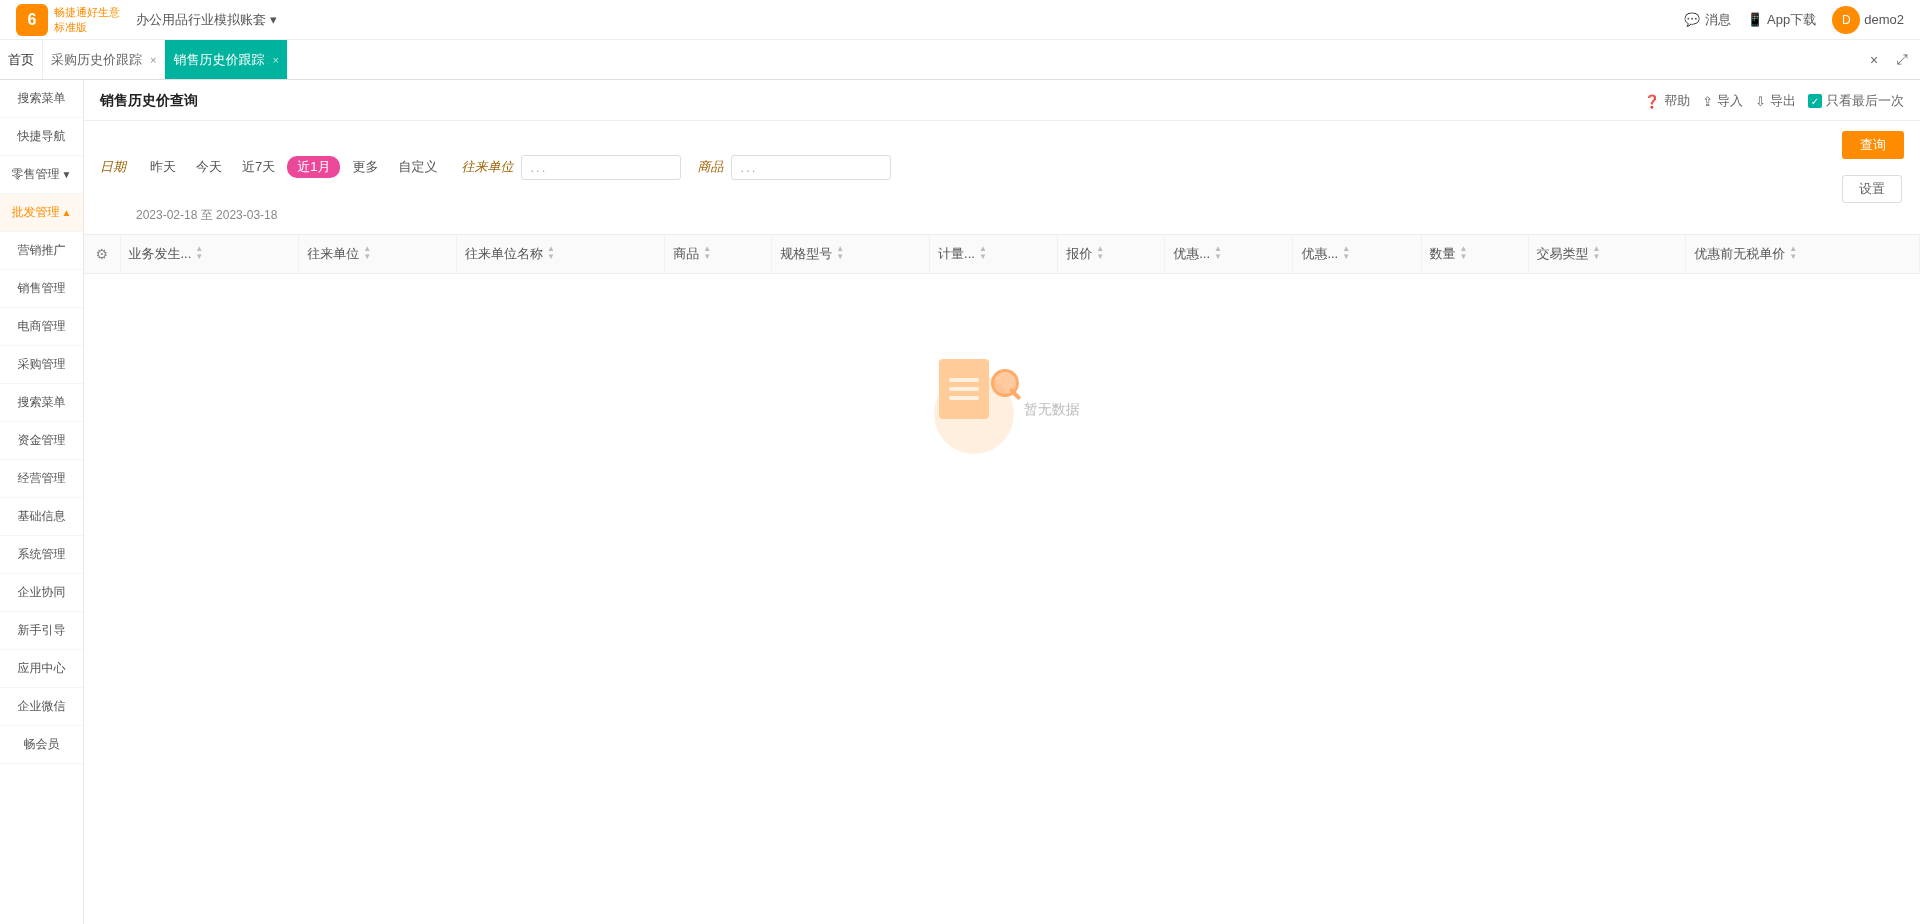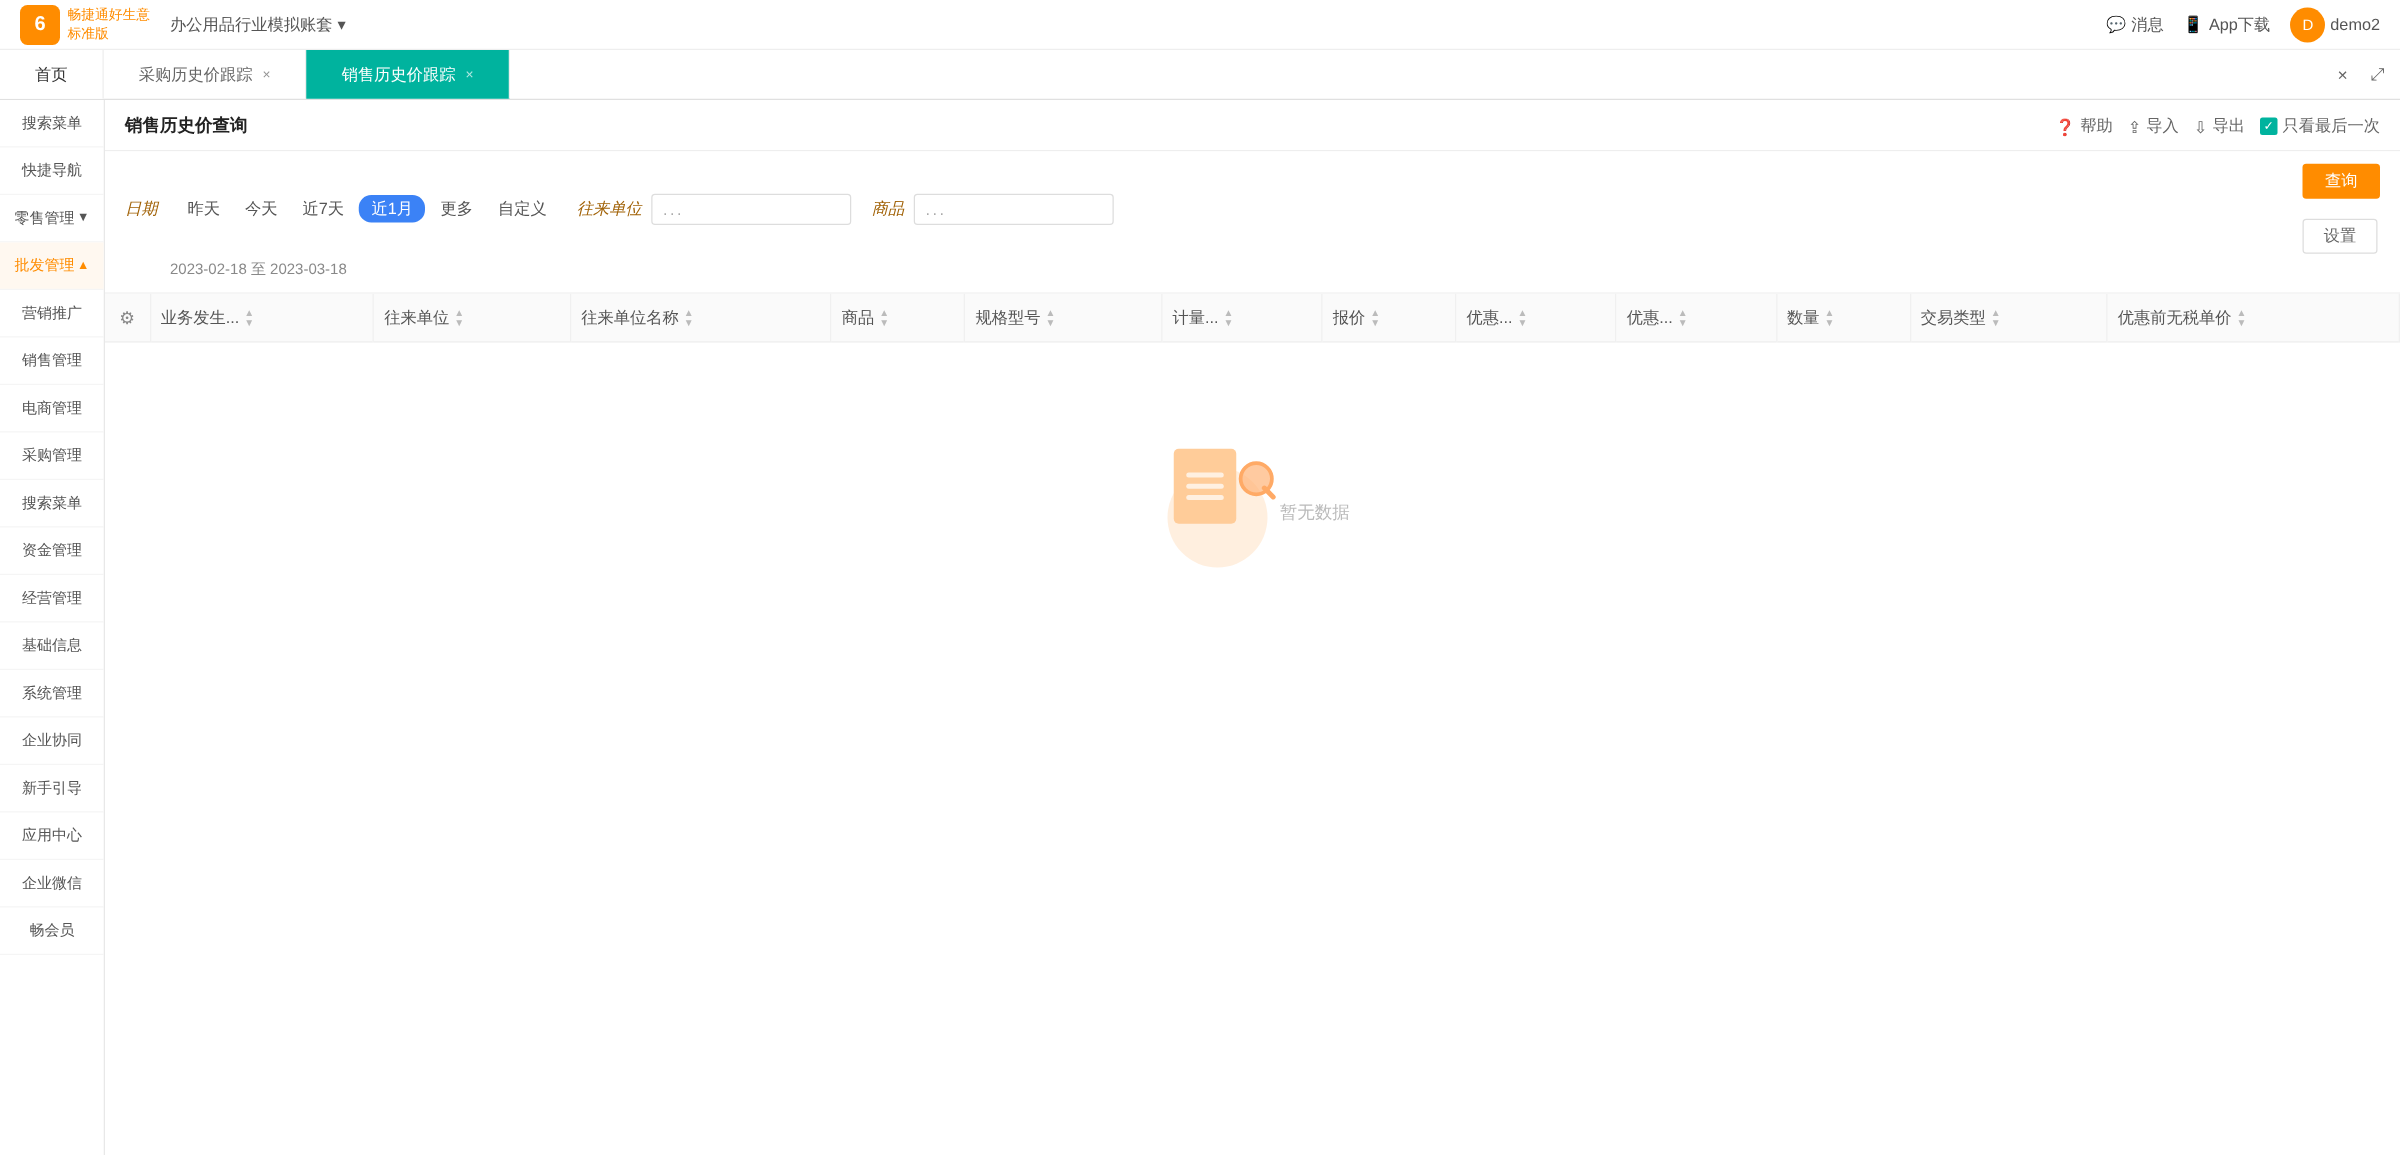--- a/index.html
+++ b/index.html
@@ -11,21 +11,21 @@
     .logo-area { display: flex; align-items: center; gap: 6px; }
     .logo-icon { width: 32px; height: 32px; background: #ff8c00; border-radius: 6px; display: flex; align-items: center; justify-content: center; color: #fff; font-size: 16px; font-weight: bold; }
     .logo-text { font-size: 11px; color: #ff8c00; line-height: 1.3; }
     .workspace-selector { display: flex; align-items: center; gap: 4px; color: #555; font-size: 13px; cursor: pointer; padding: 4px 8px; border-radius: 4px; }
     .topbar-right { display: flex; align-items: center; gap: 16px; color: #555; font-size: 13px; }
     .topbar-right-item { display: flex; align-items: center; gap: 4px; cursor: pointer; }
     .avatar { width: 28px; height: 28px; border-radius: 50%; background: #ff8c00; display: flex; align-items: center; justify-content: center; color: #fff; font-size: 12px; }
 
     
     .tabbar { height: 40px; background: #fff; display: flex; align-items: stretch; border-bottom: 1px solid #e0e0e0; flex-shrink: 0; }
-    .tab { display: flex; align-items: center; gap: 6px; padding: 0 28px; cursor: pointer; font-size: 13px; color: #666; border-right: 1px solid #eee; white-space: nowrap; }
+    .tab { display: flex; align-items: center; gap: 6px; padding: 0 8px; cursor: pointer; font-size: 13px; color: #666; border-right: 1px solid #eee; white-space: nowrap; }
     .tab.home { background: #fff; color: #333; font-weight: 500; }
     .tab.active { background: #00b39e; color: #fff; }
     .tab-close { font-size: 11px; color: inherit; opacity: 0.7; cursor: pointer; margin-left: 2px; }
     .tab-spacer { flex: 1; }
     .tab-actions { display: flex; align-items: center; padding: 0 8px; gap: 8px; }
     .tab-action-btn { width: 20px; height: 20px; display: flex; align-items: center; justify-content: center; cursor: pointer; color: #666; font-size: 14px; }
 
     
     .main-layout { display: flex; flex: 1; overflow: hidden; }
 
@@ -44,34 +44,34 @@
     .header-action { display: flex; align-items: center; gap: 4px; cursor: pointer; }
     .checkbox-label { display: flex; align-items: center; gap: 4px; cursor: pointer; }
     .checkbox-checked { width: 14px; height: 14px; background: #00b39e; border-radius: 2px; display: flex; align-items: center; justify-content: center; color: #fff; font-size: 10px; flex-shrink: 0; }
 
     
     .filter-bar { background: #fff; padding: 10px 16px; border-bottom: 1px solid #eee; flex-shrink: 0; }
     .filter-row { display: flex; align-items: center; gap: 16px; flex-wrap: wrap; }
     .filter-label { color: #a16207; font-size: 13px; font-style: italic; }
     .date-options { display: flex; align-items: center; gap: 4px; }
     .date-option { padding: 2px 8px; border-radius: 3px; cursor: pointer; font-size: 13px; color: #555; }
-    .date-option.active { background: #3b82f6; color: #fff; border-radius: 10px; padding: 2px 10px; }
+    .date-option.active { background: #ec4899; color: #fff; border-radius: 10px; padding: 2px 10px; }
     .date-range { font-size: 12px; color: #888; margin-left: 4px; }
     .filter-field { display: flex; align-items: center; gap: 8px; }
     .filter-input { border: 1px solid #ddd; border-radius: 3px; padding: 4px 8px; font-size: 13px; color: #333; min-width: 160px; display: flex; align-items: center; justify-content: space-between; cursor: pointer; background: #fff; }
     .btn-query { background: #ff8c00; color: #fff; border: none; border-radius: 3px; padding: 5px 18px; font-size: 13px; cursor: pointer; }
     .btn-setting { background: #fff; color: #666; border: 1px solid #ddd; border-radius: 3px; padding: 4px 16px; font-size: 13px; cursor: pointer; margin-top: 4px; }
     .filter-right { display: flex; align-items: flex-start; flex-direction: column; gap: 12px; margin-left: auto; }
 
     
     .table-container { flex: 1; overflow: auto; background: #fff; margin: 0; }
     table { width: 100%; border-collapse: collapse; font-size: 13px; }
     thead tr { background: #fafafa; border-bottom: 1px solid #eee; }
     thead th { padding: 10px 8px; text-align: left; color: #555; font-weight: 500; white-space: nowrap; border-right: 1px solid #f0f0f0; cursor: pointer; user-select: none; }
-    .th-sort { display: flex; align-items: flex-end; gap: 4px; }
+    .th-sort { display: flex; align-items: flex-start; gap: 4px; }
     .sort-icons { display: flex; flex-direction: column; font-size: 8px; color: #bbb; line-height: 1; }
     .settings-th { width: 36px; text-align: center; }
     .settings-icon { color: #888; font-size: 14px; cursor: pointer; }
 
     
     .empty-state { display: flex; flex-direction: row; align-items: center; justify-content: center; padding: 80px 0; color: #bbb; font-size: 14px; }
     .empty-icon { width: 100px; height: 100px; position: relative; margin-bottom: 12px; }
     .empty-icon-bg { width: 80px; height: 80px; background: #ffe0c0; border-radius: 50%; opacity: 0.5; position: absolute; bottom: 0; left: 10px; }
     .empty-icon-doc { position: absolute; width: 50px; height: 60px; background: #ffcc99; border-radius: 4px; top: 5px; left: 15px; display: flex; flex-direction: column; align-items: center; justify-content: center; }
     .empty-icon-lines { display: flex; flex-direction: column; gap: 5px; }

